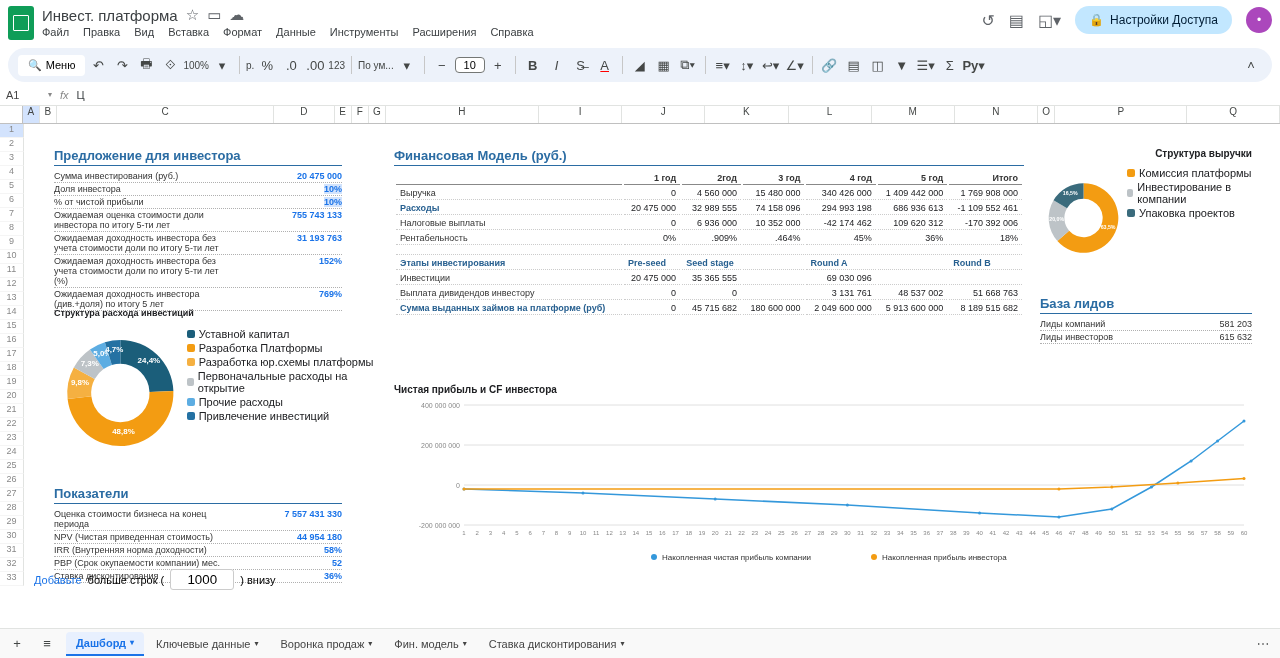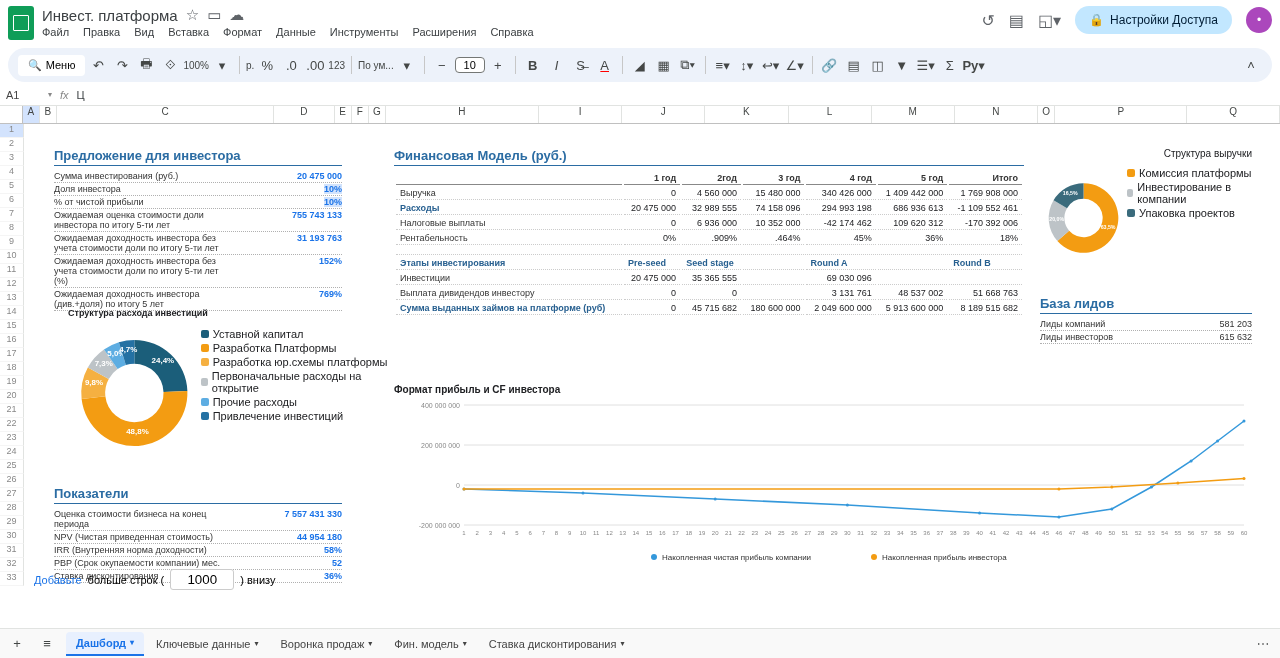--- a/index.html
+++ b/index.html
@@ -274,21 +274,21 @@
             <span class="lbl">Ожидаемая доходность инвестора без учета стоимости доли по итогу 5-ти лет (%)</span>
             <span class="val ">152%</span>
           </div>
           <div class="row">
             <span class="lbl">Ожидаемая доходность инвестора (див.+доля) по итогу 5 лет</span>
             <span class="val ">769%</span>
           </div>
         </div>
     </div>
 
-    <div class="block" style="left:44px; top:184px; width:320px">
+    <div class="block" style="left:30px; top:184px; width:320px">
       <div style="font-weight:bold;font-size:9px">Структура расхода инвестиций</div>
       <div style="display:flex">
         <svg width="150" height="150" viewBox="0 0 100 100" id="donut1">
             <path d="M50 10 A40 40 0 0 1 89.97157890562357 48.49239269320262 L71.98436839809295 49.17081598126144 A22 22 0 0 0 50 28 Z" fill="#1b5e7a"></path>
             <text x="71.50325248019695" y="27.670420228474885" text-anchor="middle" style="font-size:6px;fill:#fff">24,4%</text>
             <path d="M89.97157890562357 48.49239269320262 A40 40 0 0 1 10.255547579199664 54.514255394939276 L28.140551168559817 52.482840467216604 A22 22 0 0 0 71.98436839809295 49.17081598126144 Z" fill="#f39c12"></path>
             <text x="52.33513097136591" y="80.91192590807903" text-anchor="middle" style="font-size:6px;fill:#fff">48,8%</text>
             <path d="M10.255547579199664 54.514255394939276 A40 40 0 0 1 14.947732798245461 30.729853035931384 L30.721253039035005 39.40141916976226 A22 22 0 0 0 28.140551168559817 52.482840467216604 Z" fill="#f5b041"></path>
             <text x="19.586193959256644" y="43.999966490423326" text-anchor="middle" style="font-size:6px;fill:#fff">9,8%</text>
             <path d="M14.947732798245461 30.729853035931384 A40 40 0 0 1 27.10271497621635 17.201915626981915 L37.40649323691899 31.961053594840056 A22 22 0 0 0 30.721253039035005 39.40141916976226 Z" fill="#bdc3c7"></path>
@@ -439,21 +439,21 @@
               <td>180 600 000</td>
               <td>2 049 600 000</td>
               <td>5 913 600 000</td>
               <td>8 189 515 682</td>
             </tr>
           </tbody>
         </table>
     </div>
 
     <div class="block" style="left:1016px; top:24px; width:212px">
-      <div style="font-weight:normal;font-size:10px;text-align:right; margin-bottom:4px">Структура выручки</div>
+      <div style="font-weight:bold;font-size:10px;text-align:right; margin-bottom:4px">Структура выручки</div>
       <div style="display:flex">
         <svg width="110" height="110" viewBox="0 0 100 100" id="donut2">
             <path d="M50 10 A40 40 0 1 1 19.995557214781616 76.45247461294608 L33.497556468129886 64.54886103712033 A22 22 0 1 0 50 28 Z" fill="#f39c12"></path>
             <text x="78.2535015756988" y="62.756945116758374" text-anchor="middle" style="font-size:6px;fill:#fff">63,5%</text>
             <path d="M19.995557214781616 76.45247461294608 A40 40 0 0 1 15.570318919842244 29.638343369985165 L31.063675405913234 38.80108885349184 A22 22 0 0 0 33.497556468129886 64.54886103712033 Z" fill="#bdc3c7"></path>
             <text x="19.13757909730452" y="52.917357712873944" text-anchor="middle" style="font-size:6px;fill:#fff">20,0%</text>
             <path d="M15.570318919842244 29.638343369985165 A40 40 0 0 1 49.99999999999999 10 L49.99999999999999 28 A22 22 0 0 0 31.063675405913234 38.80108885349184 Z" fill="#3a6b7c"></path>
             <text x="34.64078127859537" y="23.07242305241607" text-anchor="middle" style="font-size:6px;fill:#fff">16,5%</text>
           </svg>
         <div class="donut-legend" id="rev-legend" style="margin-top:4px">
@@ -481,21 +481,21 @@
             <span class="val" style="color:#333;font-weight:normal">581 203</span>
           </div>
           <div class="row">
             <span class="lbl">Лиды инвесторов</span>
             <span class="val" style="color:#333;font-weight:normal">615 632</span>
           </div>
         </div>
     </div>
 
     <div class="block" style="left:370px; top:260px; width:860px">
-      <div style="font-weight:bold;font-size:10px">Формат прибыль и CF инвестора</div>
+      <div style="font-weight:bold;font-size:10px">Чистая прибыль и CF инвестора</div>
       <svg width="860" height="170" id="linechart">
           <line x1="70" x2="850" y1="130" y2="130" stroke="#e0e0e0"></line>
           <text x="66" y="133" text-anchor="end" style="font-size:7px;font-weight:normal;fill:#888">-200&nbsp;000&nbsp;000</text>
           <line x1="70" x2="850" y1="90" y2="90" stroke="#e0e0e0"></line>
           <text x="66" y="93" text-anchor="end" style="font-size:7px;font-weight:normal;fill:#888">0</text>
           <line x1="70" x2="850" y1="50" y2="50" stroke="#e0e0e0"></line>
           <text x="66" y="53" text-anchor="end" style="font-size:7px;font-weight:normal;fill:#888">200&nbsp;000&nbsp;000</text>
           <line x1="70" x2="850" y1="10" y2="10" stroke="#e0e0e0"></line>
           <text x="66" y="13" text-anchor="end" style="font-size:7px;font-weight:normal;fill:#888">400&nbsp;000&nbsp;000</text>
           <text x="70" y="140" text-anchor="middle" style="font-size:6px;font-weight:normal;fill:#888">1</text>

